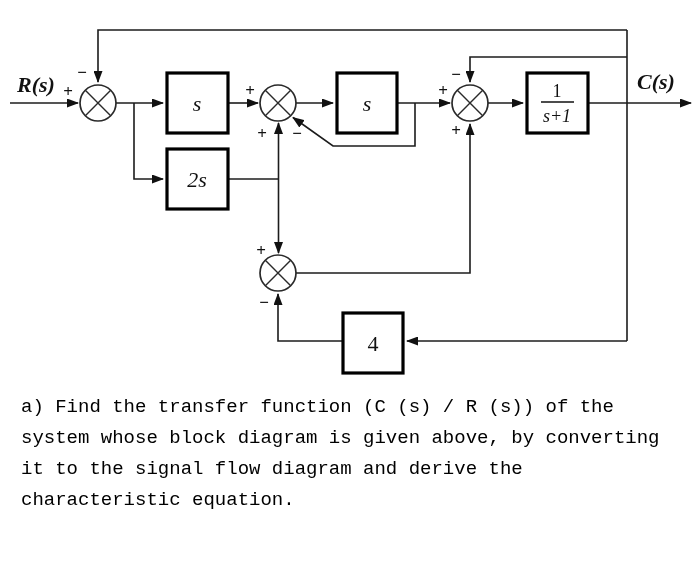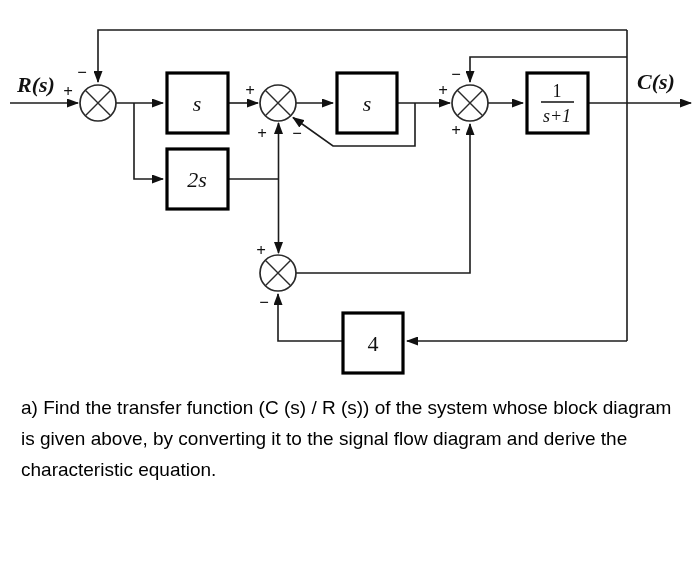--- a/index.html
+++ b/index.html
@@ -60,21 +60,21 @@
     font-size: 17px;
     fill: #111111;
   }
 
   
   .questions {
     position: absolute;
     left: 21px;
     top: 392px;
     width: 664px;
-    font-family: Liberation Sans, sans-serif;
+    font-family: Liberation Mono, monospace;
     font-size: 19px;
     line-height: 31px;
     color: #000000;
   }
   .questions p { margin: 0; }
   .questions p + p { margin-top: 26px; }
 </style>
 </head>
 <body>
 

